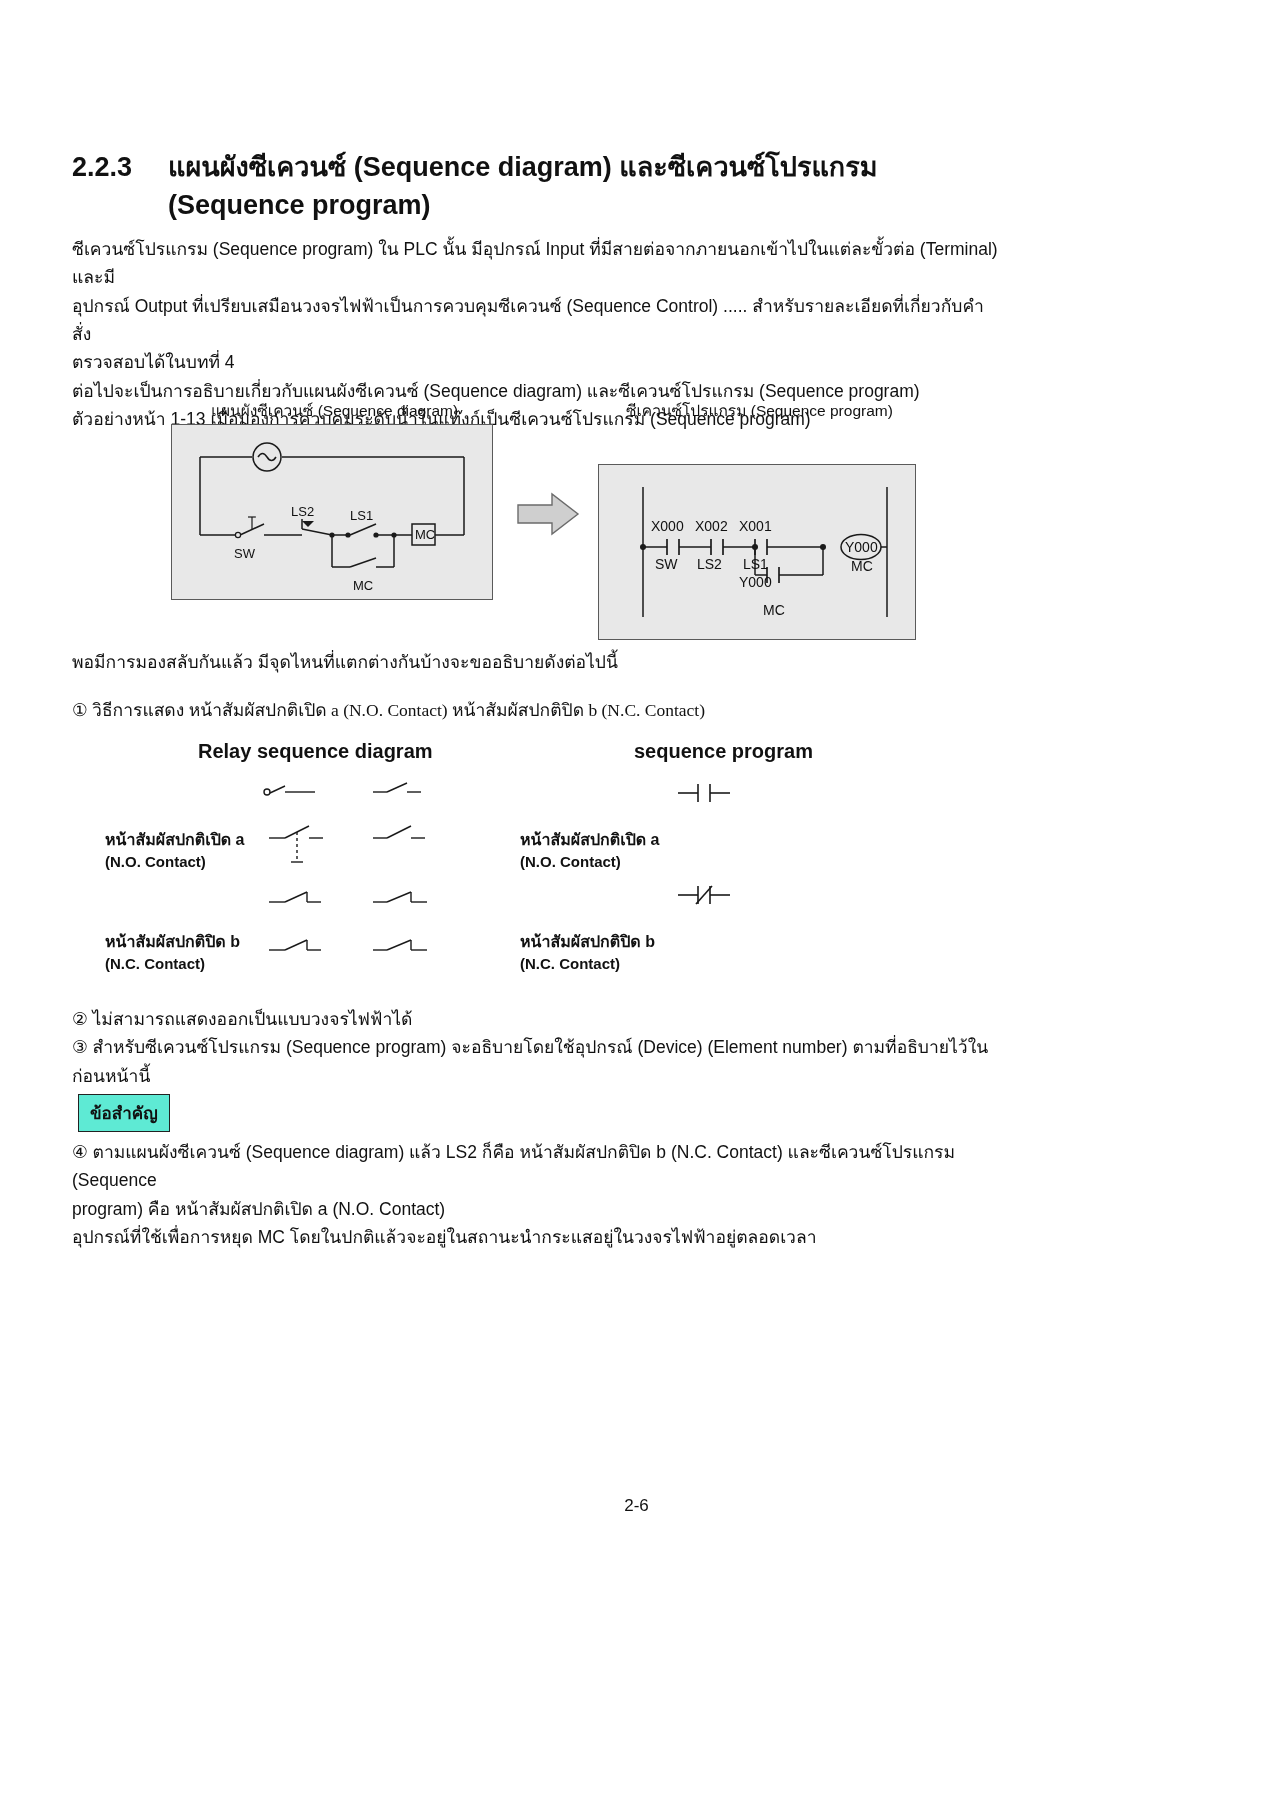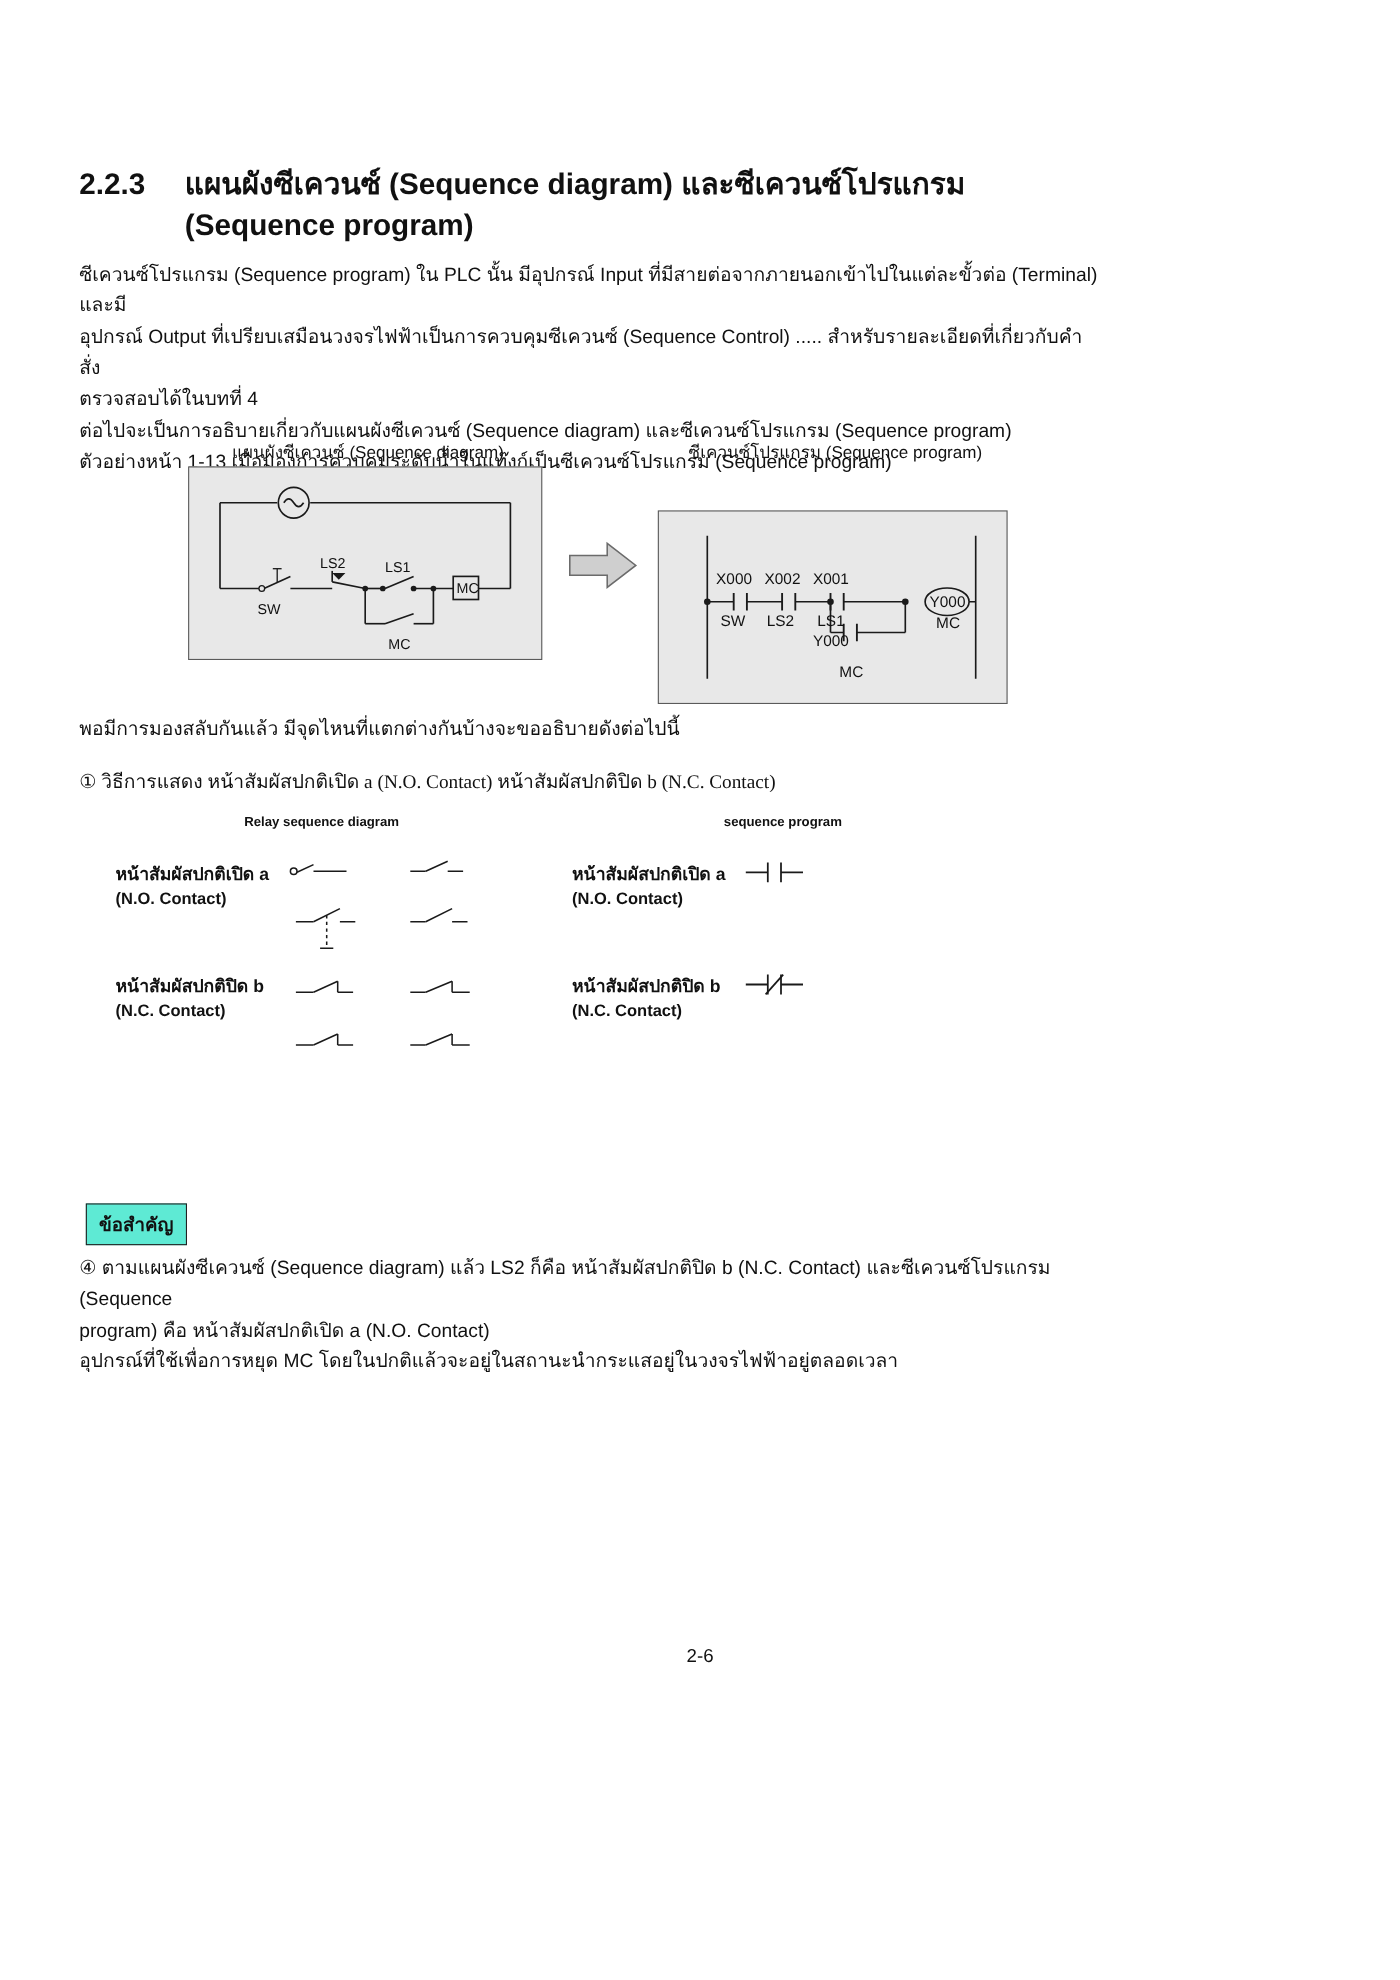--- a/index.html
+++ b/index.html
@@ -88,36 +88,36 @@
     position: absolute;
     left: 516px;
     top: 492px;
     width: 64px;
     height: 44px;
   }
 
   
   .col-head {
     position: absolute;
-    font-size: 12px;
+    font-size: 20px;
     font-weight: bold;
     color: #111;
     white-space: nowrap;
-    margin-left: 24px;
   }
   #ch-left  { left: 198px; top: 740px; }
   #ch-right { left: 634px; top: 740px; }
 
   .contact-label {
     position: absolute;
     font-size: 16px;
     font-weight: bold;
     line-height: 1.45;
     color: #111;
     white-space: nowrap;
+    margin-top: 44px;
   }
   #lbl-a-left  { left: 105px; top: 784px; }
   #lbl-b-left  { left: 105px; top: 886px; }
   #lbl-a-right { left: 520px; top: 784px; }
   #lbl-b-right { left: 520px; top: 886px; }
   .contact-label .sub { font-weight: bold; font-size: 15px; display: block; }
 
   .sym {
     position: absolute;
   }
@@ -394,20 +394,24 @@
       <g stroke="#1a1a1a" stroke-width="1.6" fill="none">
         <line x1="2" y1="13" x2="22" y2="13"></line>
         <line x1="22" y1="4" x2="22" y2="22"></line>
         <line x1="34" y1="4" x2="34" y2="22"></line>
         <line x1="34" y1="13" x2="54" y2="13"></line>
         <line x1="20" y1="22" x2="36" y2="4"></line>
       </g>
     </svg>
   </div>
 
+  <div class="para" id="item23">
+    <p>② ไม่สามารถแสดงออกเป็นแบบวงจรไฟฟ้าได้</p>
+    <p>③ สำหรับซีเควนซ์โปรแกรม (Sequence program) จะอธิบายโดยใช้อุปกรณ์ (Device) (Element number) ตามที่อธิบายไว้ในก่อนหน้านี้</p>
+  </div>
 
   <div id="important-box">ข้อสำคัญ</div>
 
   <div class="para" id="note-para">
     <p>④ ตามแผนผังซีเควนซ์ (Sequence diagram) แล้ว LS2 ก็คือ  หน้าสัมผัสปกติปิด b (N.C. Contact) และซีเควนซ์โปรแกรม (Sequence</p>
     <p>program) คือ  หน้าสัมผัสปกติเปิด a (N.O. Contact)</p>
     <p>อุปกรณ์ที่ใช้เพื่อการหยุด MC โดยในปกติแล้วจะอยู่ในสถานะนำกระแสอยู่ในวงจรไฟฟ้าอยู่ตลอดเวลา</p>
   </div>
 
   <div id="footer">

